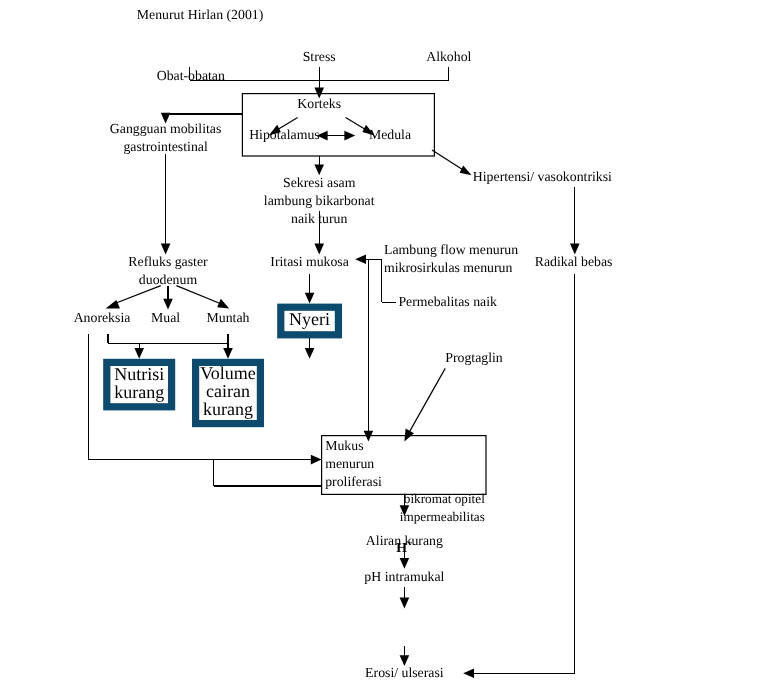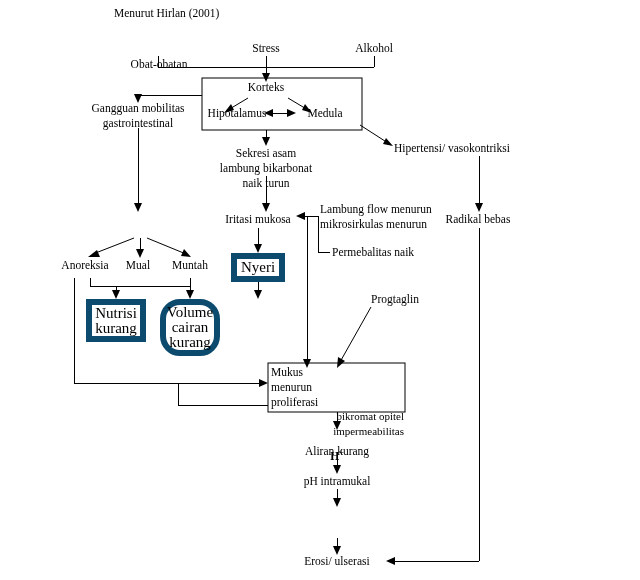--- a/index.html
+++ b/index.html
@@ -181,20 +181,22 @@
 
   <div class="node" style="left:78px; top:101px; width:120px;">Gangguan mobilitas
 gastrointestinal</div>
 
   <div class="node" style="left:201px; top:146px; width:130px;">Sekresi asam
 lambung bikarbonat
 naik turun</div>
 
   <div class="node" style="left:394px; top:141px; width:170px; text-align:left;">Hipertensi/ vasokontriksi</div>
 
+  <div class="node" style="left:94px; top:212px; width:92px;">Refluks gaster
+duodenum</div>
 
   <div class="node" style="left:213px; top:212px; width:90px;">Iritasi mukosa</div>
 
   <div class="node" style="left:320px; top:202px; width:130px; text-align:left;">Lambung flow menurun
 mikrosirkulas menurun</div>
 
   <div class="node" style="left:332px; top:245px; width:100px; text-align:left;">Permebalitas naik</div>
 
   <div class="node" style="left:436px; top:212px; width:84px;">Radikal bebas</div>
 
@@ -202,21 +204,21 @@
 
   <div class="node" style="left:118px; top:258px; width:40px;">Mual</div>
 
   <div class="node" style="left:164px; top:258px; width:52px;">Muntah</div>
 
   <div class="boxnode" style="left:231px; top:253px; width:54px; height:29px;">Nyeri</div>
 
   <div class="boxnode" style="left:86px; top:299px; width:60px; height:43px;">Nutrisi
 kurang</div>
 
-  <div class="boxnode" style="left:160px; top:299px; width:60px; height:57px;border-radius:20px;">Volume
+  <div class="boxnode" style="left:160px; top:299px; width:60px; height:57px;">Volume
 cairan
 kurang</div>
 
 
   <div class="node" style="left:360px; top:292px; width:70px;">Progtaglin</div>
 
   <div class="node" style="left:271px; top:365px; width:58px; text-align:left; line-height:15px;">Mukus
 menurun
 proliferasi</div>
 

